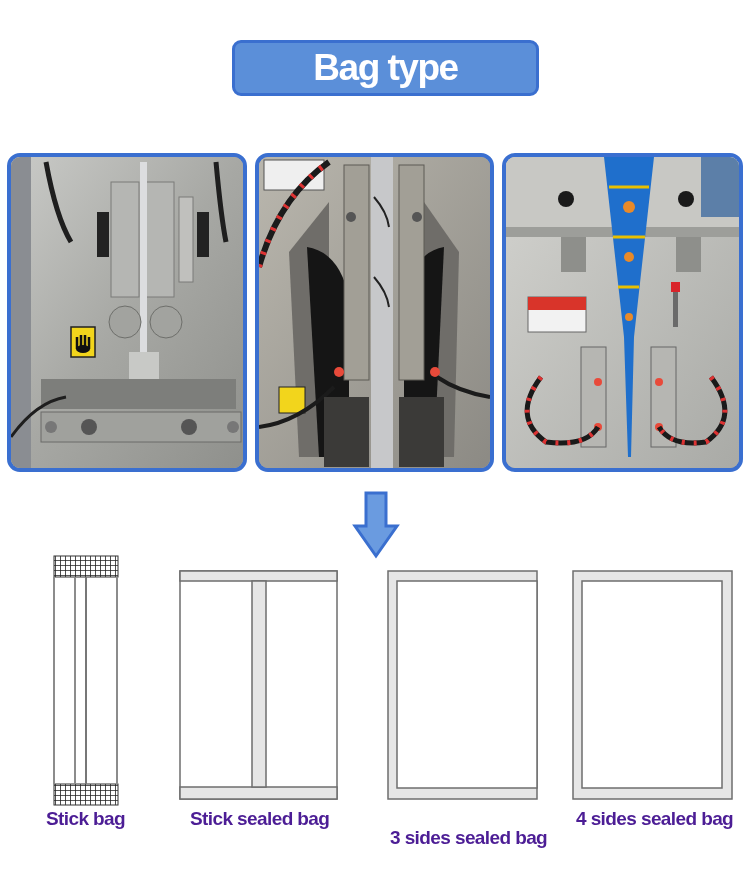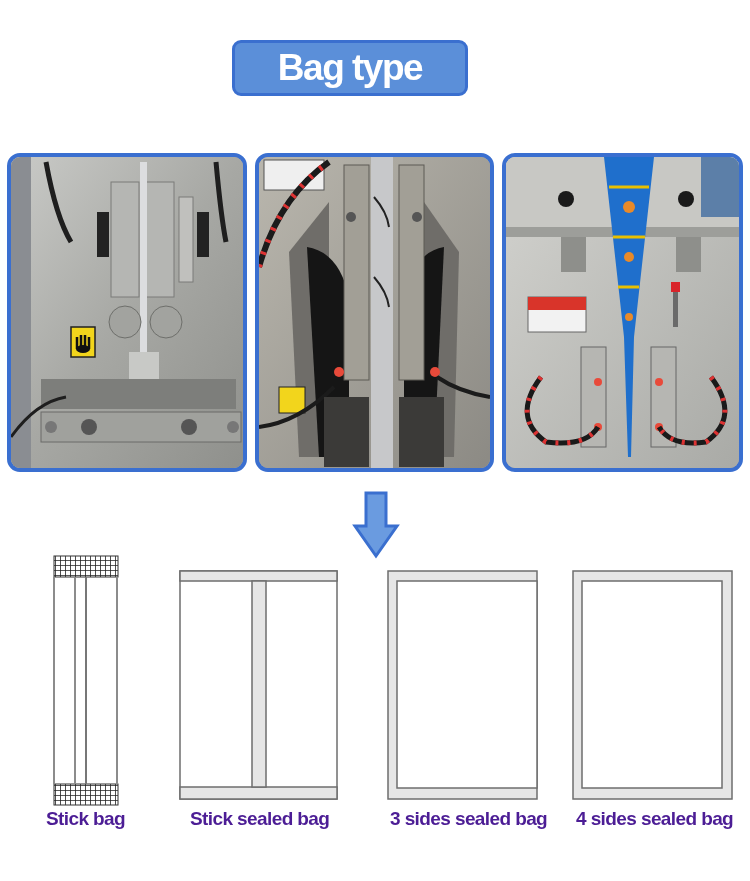--- a/index.html
+++ b/index.html
@@ -1,18 +1,18 @@
 <!DOCTYPE html>
 <html><head>
 <meta charset="utf-8">
 <style>
   html, body { margin:0; padding:0; background:#ffffff; }
   body { width:750px; height:881px; position:relative; overflow:hidden; font-family:"Liberation Sans", sans-serif; }
   .title-box {
-    position:absolute; left:232px; top:40px; width:236px; height:56px;
+    position:absolute; left:232px; top:40px; width:307px; height:56px;
     background:#5b8fd9; border:3px solid #3a6fcf; border-radius:9px; box-sizing:border-box;
     display:flex; align-items:center; justify-content:center;
   }
   .title-text { color:#ffffff; font-weight:bold; font-size:37px; letter-spacing:-1.5px; }
   .photo {
     position:absolute; top:153px; height:319px; box-sizing:border-box;
     border:4px solid #3a6fd0; border-radius:13px; overflow:hidden; background:#a9a9a5;
   }
   .photo svg { display:block; width:100%; height:100%; }
   .arrow { position:absolute; left:352px; top:490px; width:48px; height:70px; }
@@ -162,14 +162,14 @@
   <rect x="11" y="31" width="140" height="207" fill="#ffffff" stroke="#6e6e6e" stroke-width="1.5"></rect>
 </svg>
 
 <svg class="bag-svg" style="left:571px;" width="164" height="256" viewBox="0 0 164 256">
   <rect x="2" y="21" width="159" height="228" fill="#e6e6e6" stroke="#6e6e6e" stroke-width="1.5"></rect>
   <rect x="11" y="31" width="140" height="207" fill="#ffffff" stroke="#6e6e6e" stroke-width="1.5"></rect>
 </svg>
 
 <div class="caption" style="left:46px;">Stick bag</div>
 <div class="caption" style="left:190px;">Stick sealed bag</div>
-<div class="caption" style="left:390px;">3 sides sealed bag</div>
+<div class="caption" style="left:390px;margin-top:19px;">3 sides sealed bag</div>
 <div class="caption" style="left:576px;">4 sides sealed bag</div>
 
 </body></html>

